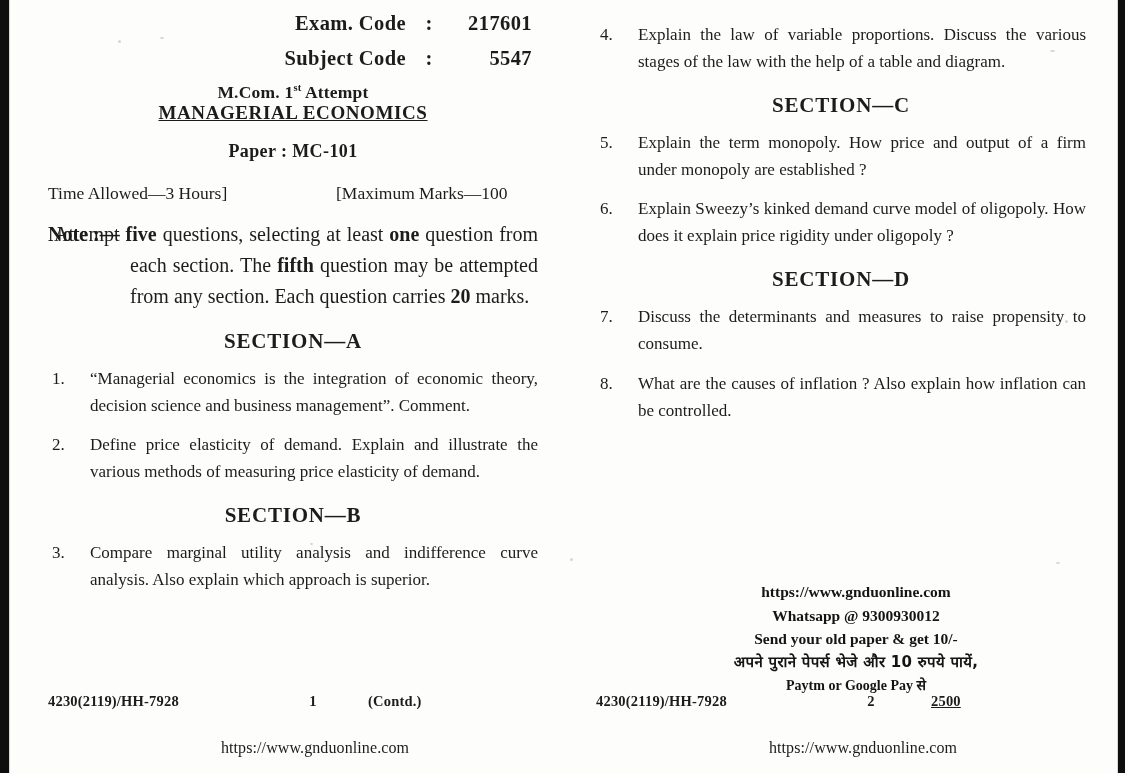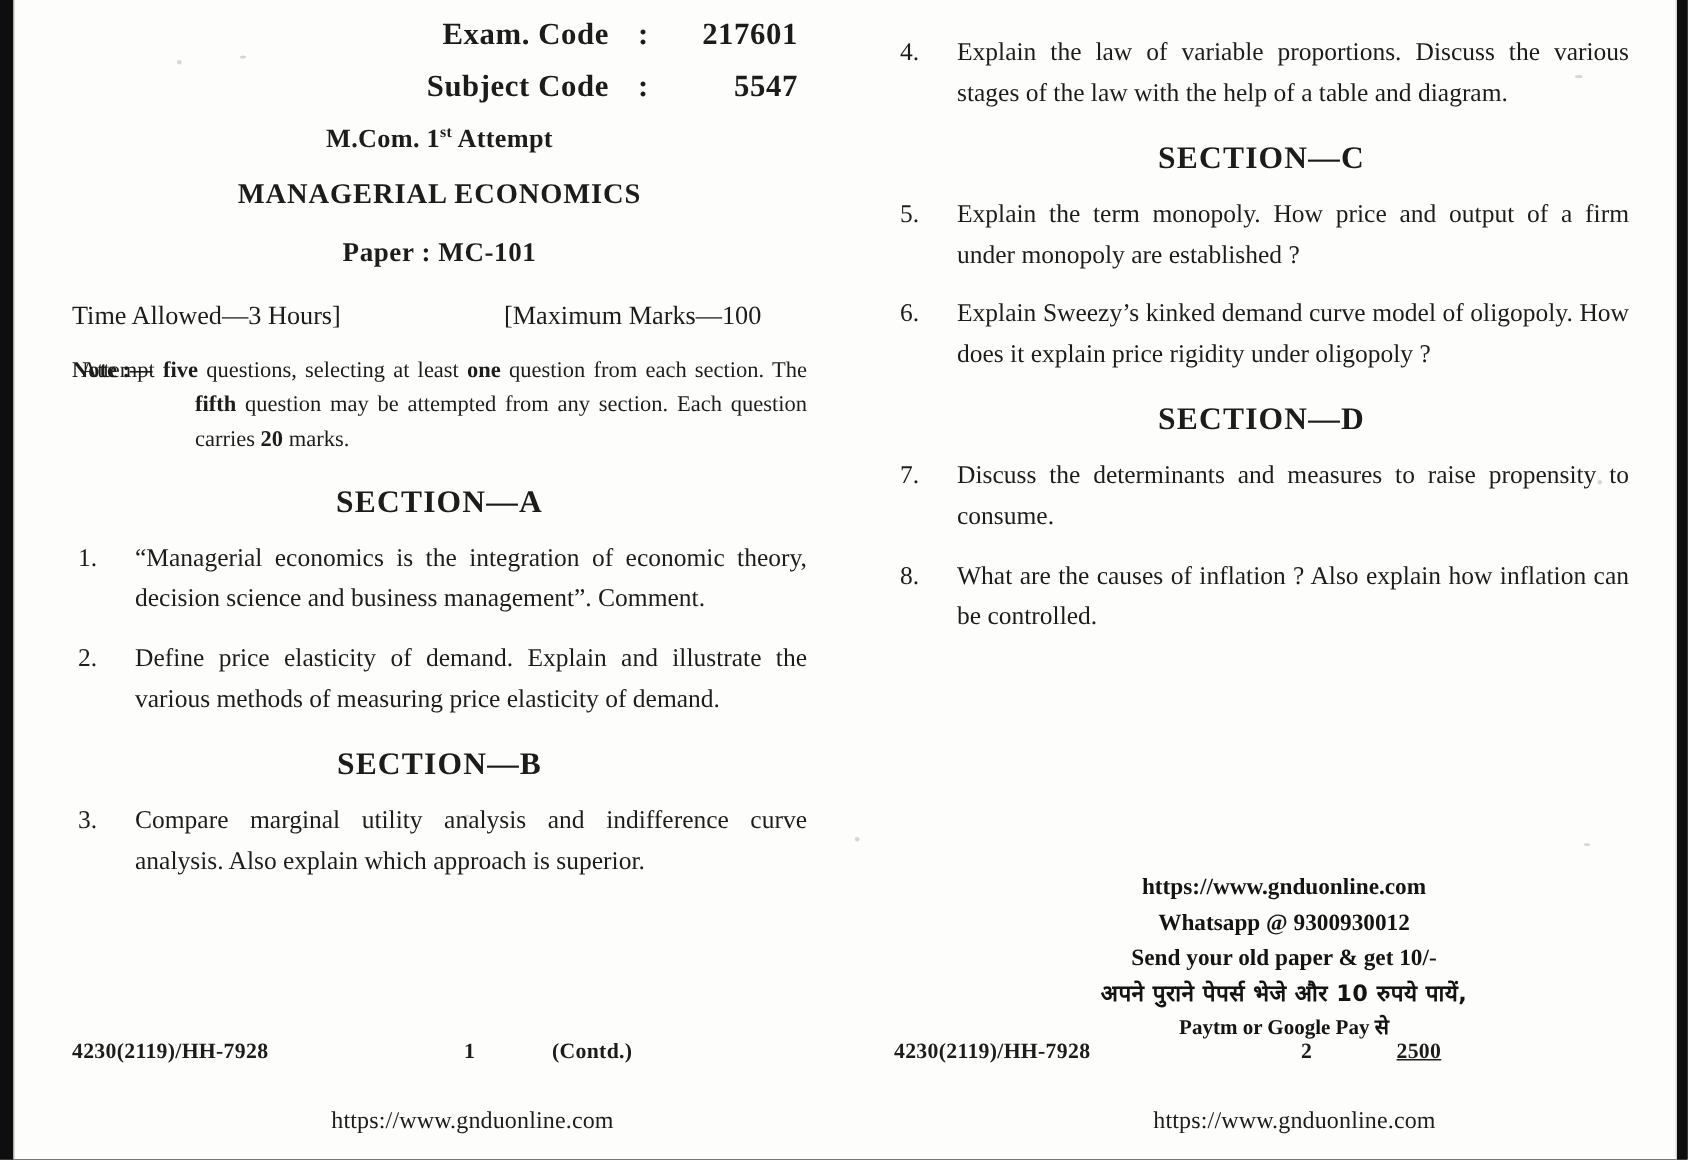--- a/index.html
+++ b/index.html
@@ -96,43 +96,43 @@
     line-height: 1.15;
   }
   .sem-line {
     font-size: 17.5px;
     margin-top: 9px;
     letter-spacing: .2px;
   }
   .sem-line sup { font-size: 10.5px; vertical-align: super; }
   .subject-line {
     font-size: 19px;
-    margin-top: 17px;
     letter-spacing: .6px;
+    text-decoration: underline;
   }
   .paper-line {
     font-size: 18px;
     margin-top: 17px;
     letter-spacing: .4px;
   }
 
   .timeline {
     display: flex;
     margin-top: 21px;
     font-size: 17.5px;
     line-height: 1.2;
     gap: 33px;
   }
   .time-left { width: 255px; }
   .time-right { flex: 1; }
 
   
   .note {
     margin-top: 15px;
-    font-size: 15px;
+    font-size: 20px;
     line-height: 1.55;
   }
   .note-head {
     font-weight: bold;
     float: left;
     margin-right: 6px;
   }
   .note-body {
     padding-left: 82px;
     text-align: justify;

